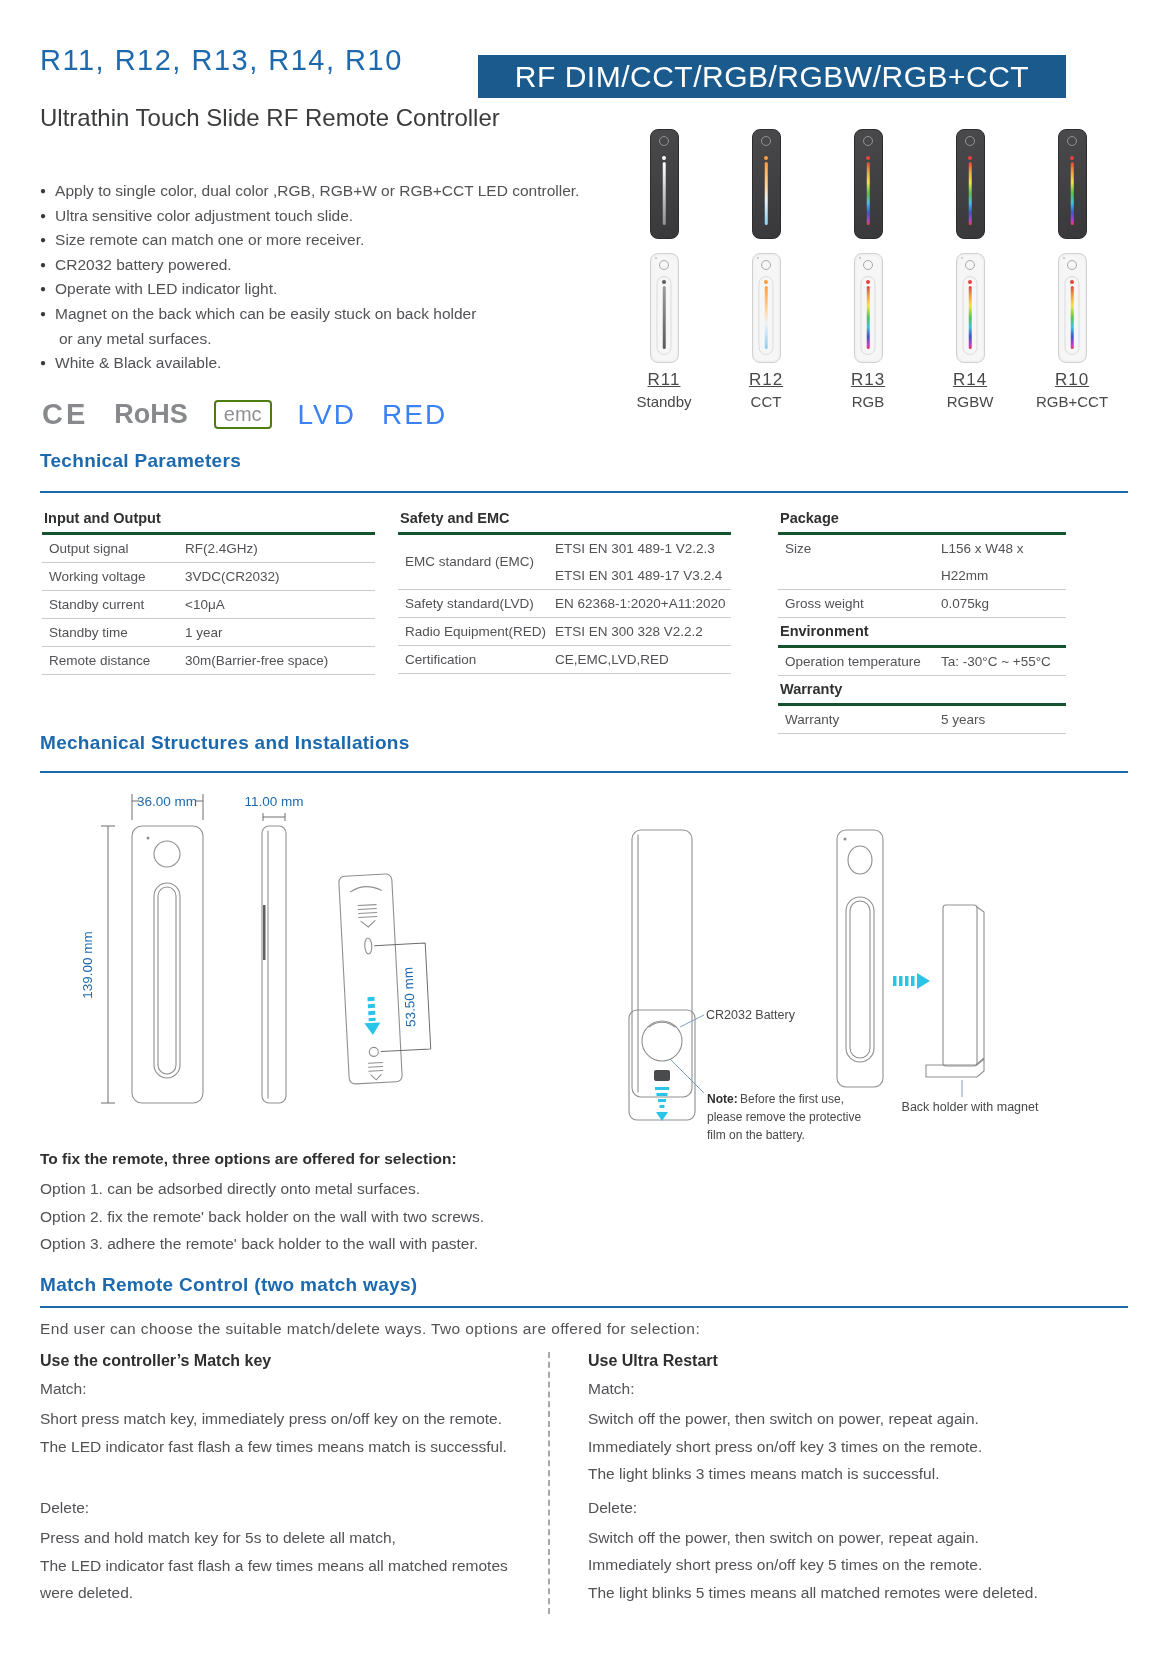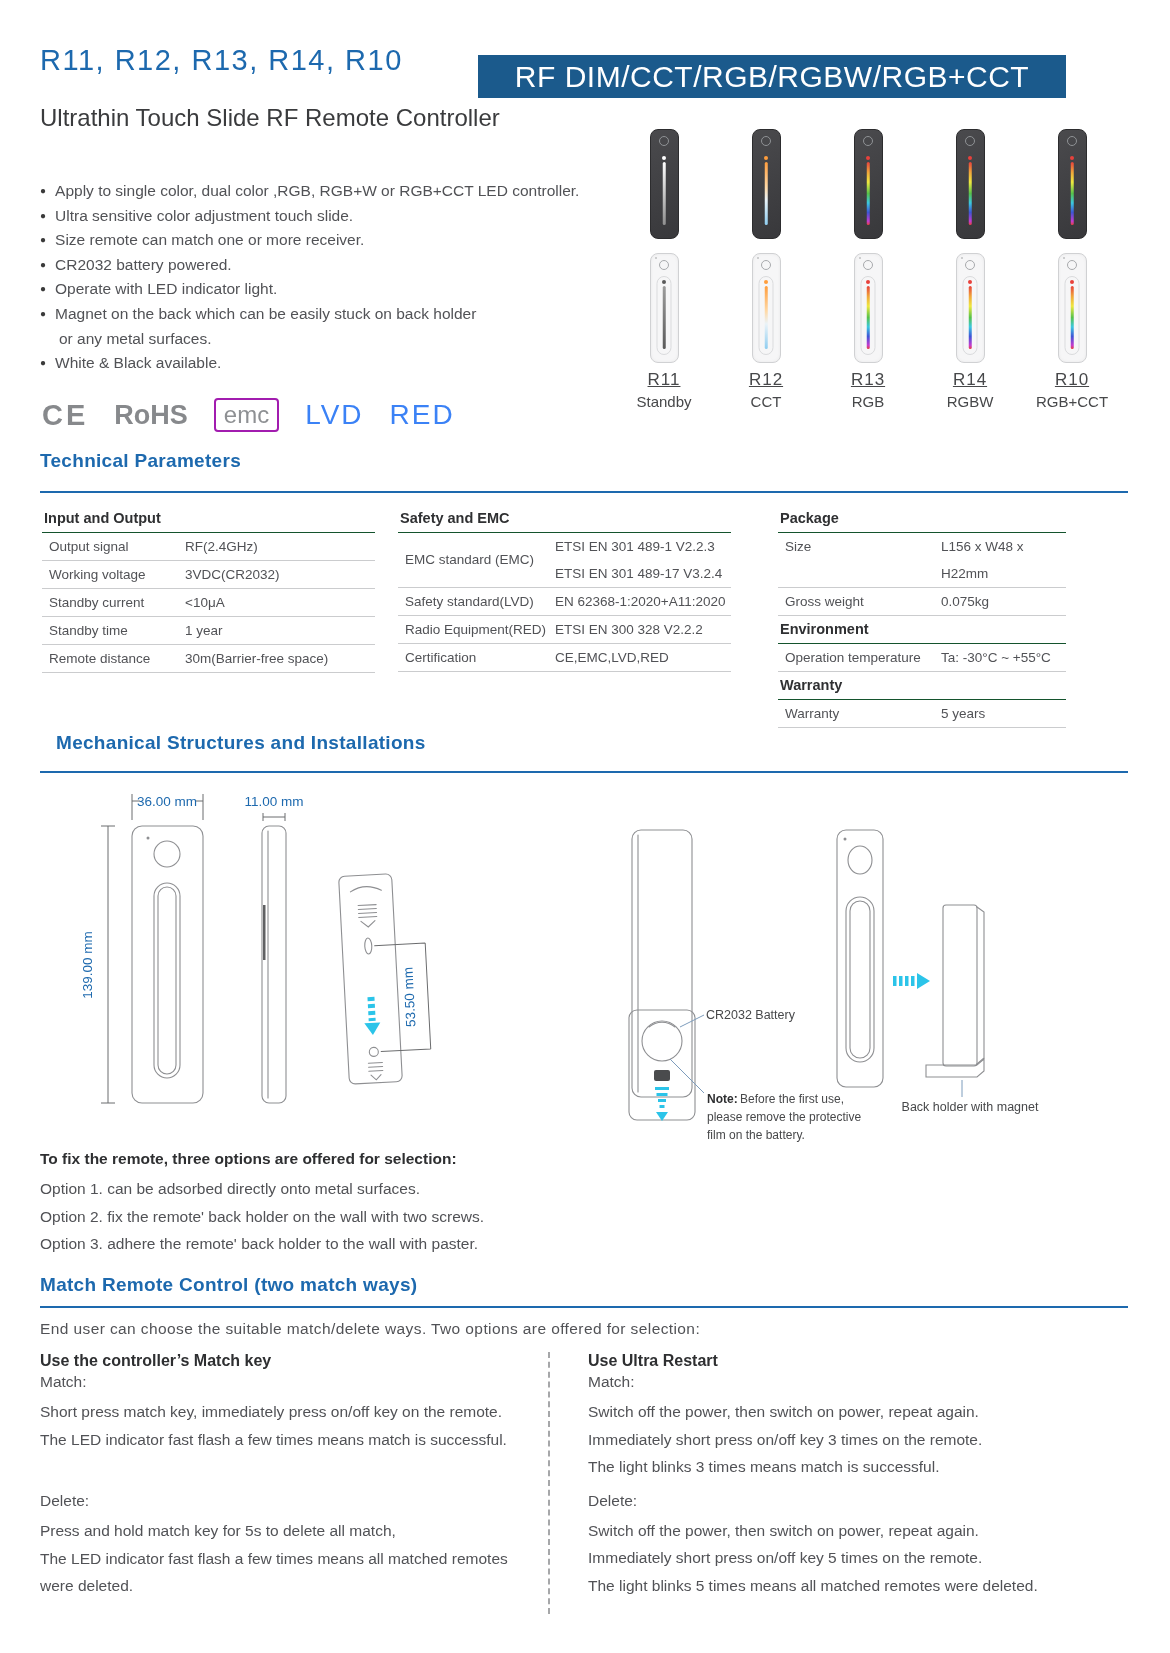--- a/index.html
+++ b/index.html
@@ -39,36 +39,36 @@
   .g-rgb{background:linear-gradient(#e8413c,#f0a43a 16%,#efe83f 32%,#56c24a 50%,#3bc8e0 65%,#3e55d6 80%,#c43bd0 94%,#e8413c);}
   .d-white{background:#ffffff;} .d-dark{background:#5a5a5a;}
   .d-orange{background:#ff9d3c;} .d-red{background:#e8413c;}
   .pmodel{margin-top:7px;font-size:17px;color:#47484a;letter-spacing:1px;text-decoration:underline;}
   .ptype{font-size:15px;color:#47484a;margin-top:3px;}
 
   
   .certs{left:42px;top:398px;display:flex;align-items:center;gap:26px;}
   .cert-ce{font-size:29px;font-weight:bold;letter-spacing:3px;color:#87898c;}
   .cert-rohs{font-size:27px;font-weight:bold;color:#87898c;}
-  .cert-emc{font-size:24px;border:2px solid #a21caf;border-radius:4px;padding:1px 8px;color:#8e9093;}
+  .cert-emc{font-size:20px;border:2px solid #4d7c0f;border-radius:4px;padding:1px 8px;color:#8e9093;}
   .cert-lvd,.cert-red{font-size:28px;letter-spacing:2px;color:#3b82f6;}
 
   
   .h2{font-size:19px;color:#1d69ae;font-weight:600;letter-spacing:.3px;}
   .h2-tech{left:40px;top:450px;}
-  .h2-mech{left:56px;top:732px;}
+  .h2-mech{left:40px;top:732px;}
   .h2-match{left:40px;top:1274px;}
   .rule{left:40px;width:1088px;height:2px;background:#1d69ae;}
   .rule-tech{top:491px;} .rule-mech{top:771px;} .rule-match{top:1306px;}
 
   
   .tcol{top:505px;font-size:13.5px;color:#515256;}
   .c1{left:42px;width:333px;} .c2{left:398px;width:333px;} .c3{left:778px;width:288px;}
   .ttitle{height:27px;line-height:27px;font-weight:bold;color:#2f3032;font-size:14.5px;
-          border-bottom:1px solid #14532d;padding-left:2px;}
+          border-bottom:3px solid #14532d;padding-left:2px;}
   .trow{min-height:27px;line-height:27px;border-bottom:1px solid #cbccce;display:flex;}
   .trow.tall{height:54px;}
   .tlabel{padding-left:7px;flex-shrink:0;}
   .c1 .tlabel{width:136px;} .c2 .tlabel{width:150px;} .c3 .tlabel{width:156px;}
   .two span{display:block;line-height:27px;}
 
   
   .mech{left:40px;top:775px;}
   .ln{stroke:#8e8f92;fill:none;stroke-width:1.1;stroke-linecap:round;}
   .dk{stroke:#6b6c6e;fill:none;stroke-width:1;}
@@ -81,21 +81,21 @@
 
   
   .fix{left:40px;top:1150px;font-size:15.5px;}
   .fix-title{font-weight:bold;color:#2e2f31;margin-bottom:7px;}
   .fix-opt{line-height:27.5px;}
 
   
   .match-intro{left:40px;top:1320px;font-size:15.5px;letter-spacing:.4px;}
   .match-col{top:1352px;font-size:15.5px;}
   .mcol-l{left:40px;width:490px;} .mcol-r{left:588px;width:545px;}
-  .mc-title{font-size:16px;font-weight:bold;color:#2e2f31;margin-bottom:0;}
+  .mc-title{font-size:16px;font-weight:bold;color:#2e2f31;margin-bottom:7px;}
   .mc-label{line-height:24px;margin-bottom:4px;}
   .mc-line{line-height:27.5px;}
   .mt-left{margin-top:36px;} .mt-right{margin-top:8px;}
   .sep{left:548px;top:1352px;height:262px;border-left:2px dashed #a6a7a9;}
 </style>
 </head>
 <body>
 
 <div class="page">
 

